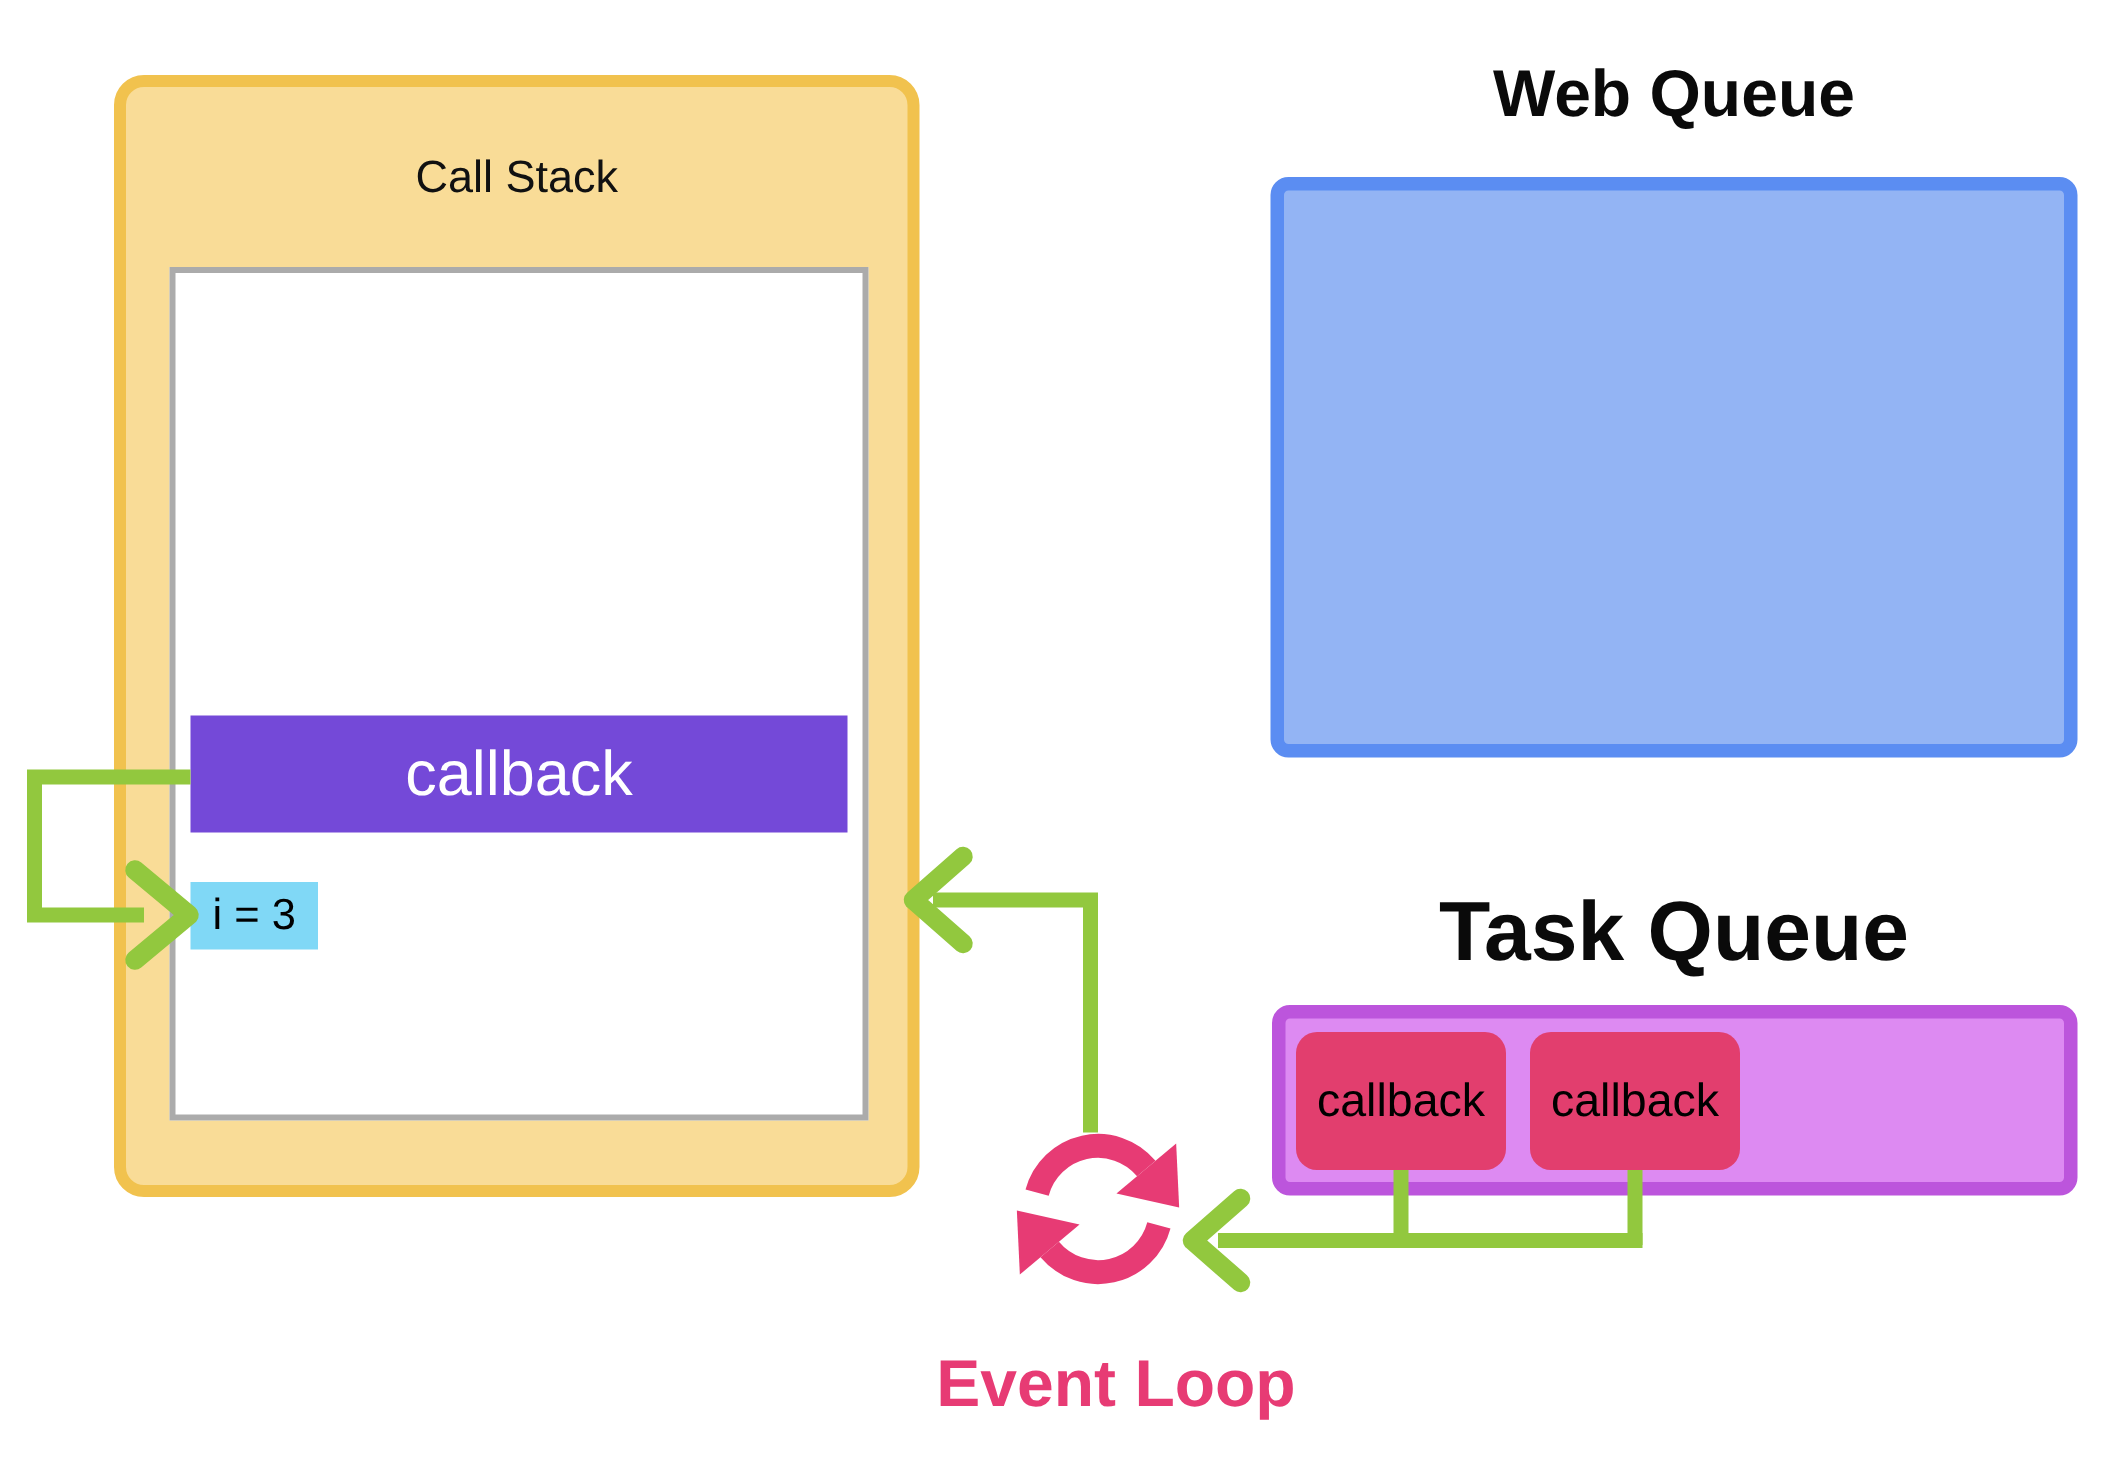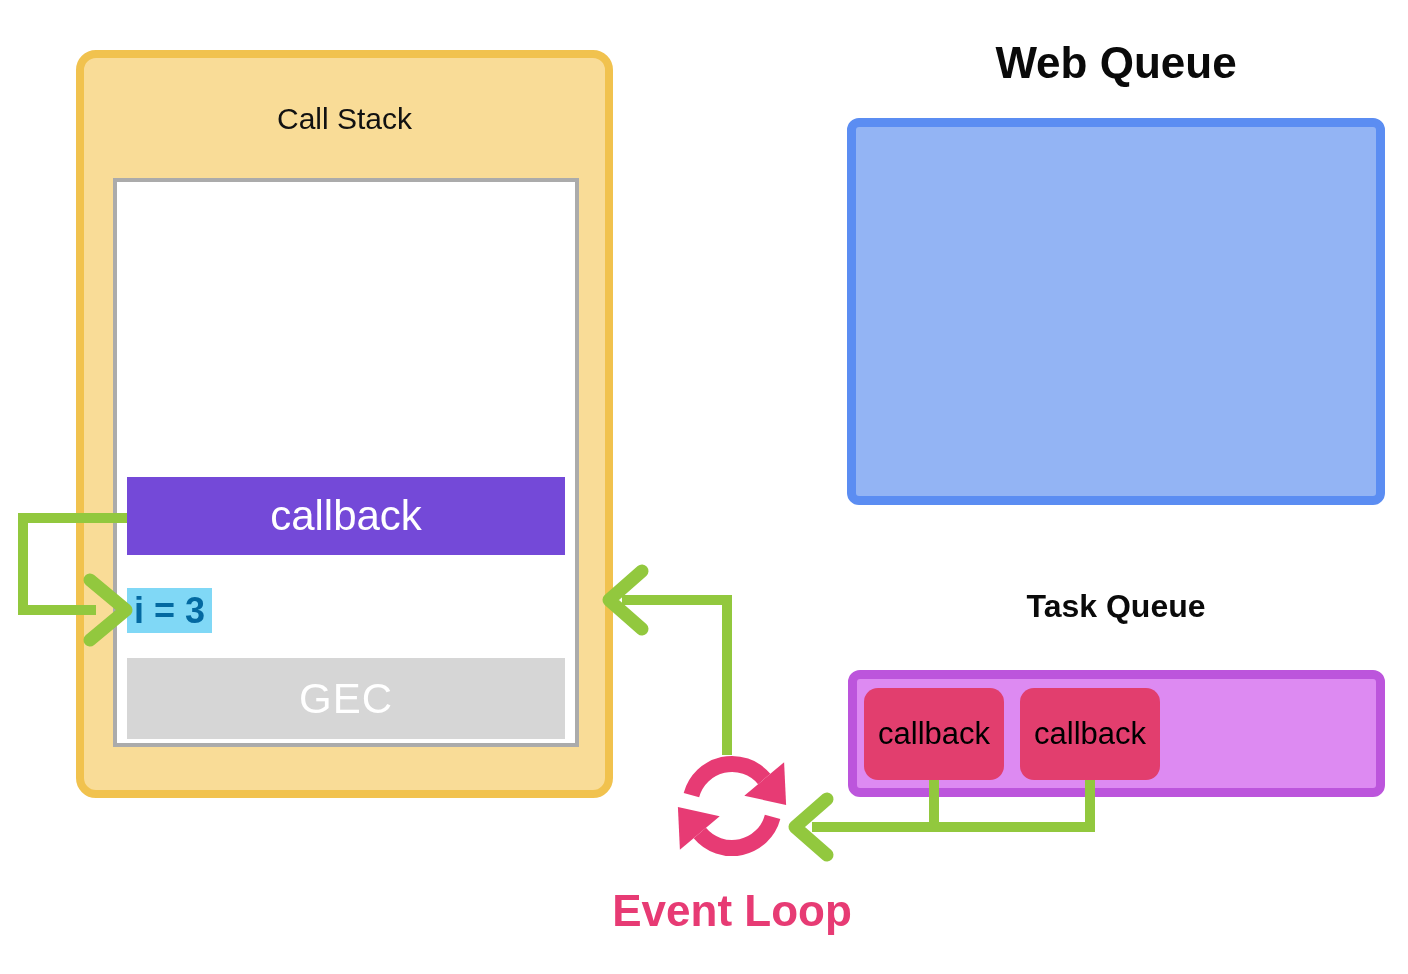--- a/index.html
+++ b/index.html
@@ -34,21 +34,21 @@
     display: flex; align-items: center; justify-content: center;
   }
   .frame-callback {
     left: 10px; top: 295px; width: 438px; height: 78px;
     background: var(--stack-frame-purple);
     color: #ffffff; font-size: 42px; font-weight: 400;
   }
   .frame-variable {
     left: 10px; top: 406px; width: 85px; height: 45px;
     background: var(--variable-cyan);
-    color: #0369a1; font-size: 36px; font-weight: 700;
+    color: #000000; font-size: 29px; font-weight: 400;
   }
   .frame-gec {
     left: 10px; top: 476px; width: 438px; height: 81px;
     background: var(--gec-gray);
     color: #ffffff; font-size: 42px; font-weight: 400; letter-spacing: 1px;
   }
 
   
   .webapis-title {
     left: 847px; top: 38px; width: 538px;
@@ -60,21 +60,21 @@
     background: var(--web-apis-fill);
     border: 9px solid var(--web-apis-border);
     border-radius: 12px;
     box-sizing: border-box;
   }
 
   
   .taskqueue-title {
     left: 847px; top: 588px; width: 538px;
     margin: 0; text-align: center;
-    font-size: 32px; font-weight: 700; color: #0a0a0a;
+    font-size: 56px; font-weight: 700; color: #0a0a0a;
   }
   .taskqueue-box {
     left: 848px; top: 670px; width: 537px; height: 127px;
     background: var(--task-queue-fill);
     border: 9px solid var(--task-queue-border);
     border-radius: 12px;
     box-sizing: border-box;
   }
   .task-item {
     top: 9px; width: 140px; height: 92px;
@@ -82,21 +82,21 @@
     border-radius: 14px;
     display: flex; align-items: center; justify-content: center;
     color: #000000; font-size: 31px; font-weight: 500;
   }
   .task-item-1 { left: 7px; }
   .task-item-2 { left: 163px; }
 
   
   .eventloop-label {
     left: 582px; top: 886px; width: 300px;
-    margin: 0; text-align: center;
+    margin: 12px; text-align: center;
     font-size: 44px; font-weight: 600;
     color: var(--event-loop-pink);
   }
 
   
   .overlay {
     left: 0; top: 0; width: 1408px; height: 974px;
     pointer-events: none;
   }
   .green-line {
@@ -116,21 +116,20 @@
 </head>
 <body>
 
 <div class="abs" style="inset:0">
 
   <section class="abs call-stack-box">
     <h2 class="abs call-stack-title">Call Stack</h2>
     <div class="abs inner-frame">
       <div class="abs stack-frame frame-callback">callback</div>
       <div class="abs stack-frame frame-variable">i = 3</div>
-      <div class="abs stack-frame frame-gec">GEC</div>
     </div>
   </section>
 
   <h2 class="abs webapis-title">Web Queue</h2>
   <div class="abs webapis-box"></div>
 
   <h2 class="abs taskqueue-title">Task Queue</h2>
   <div class="abs taskqueue-box">
     <div class="abs task-item task-item-1">callback</div>
     <div class="abs task-item task-item-2">callback</div>

